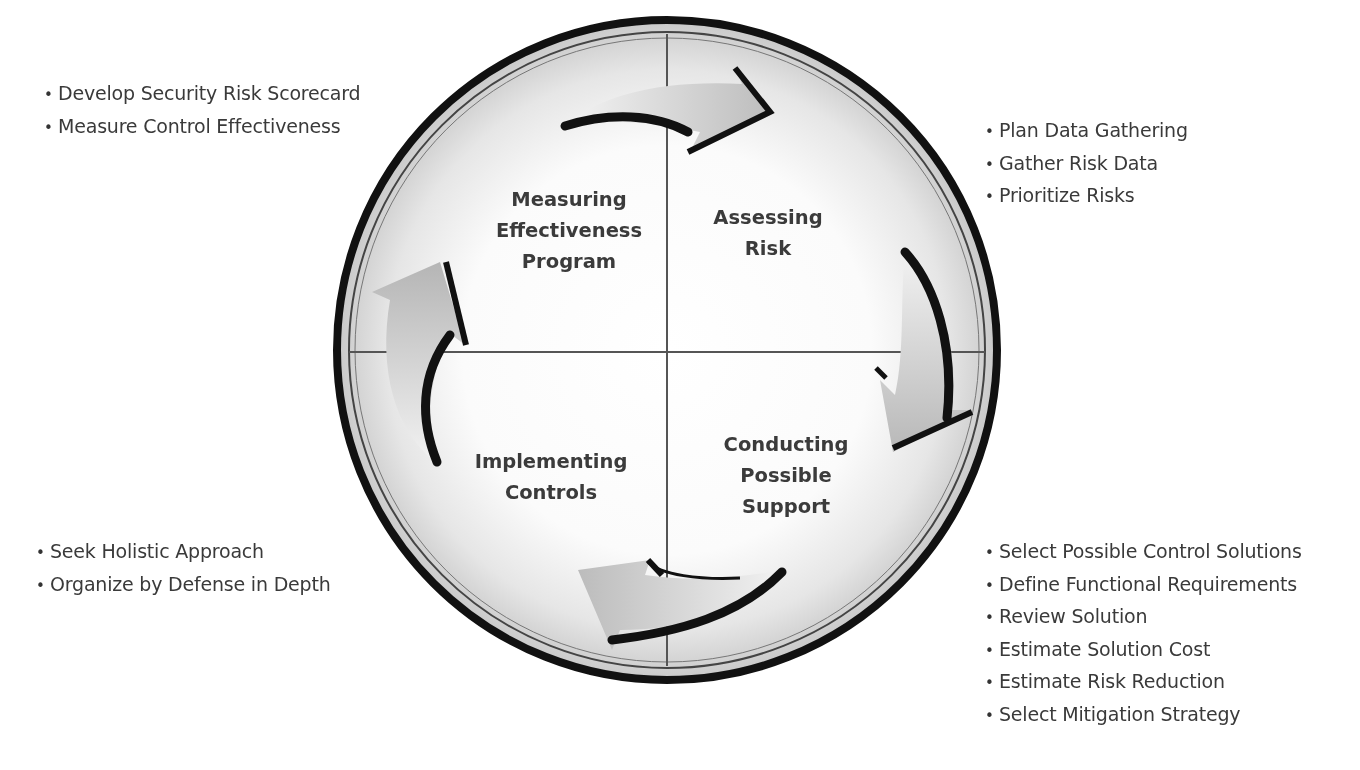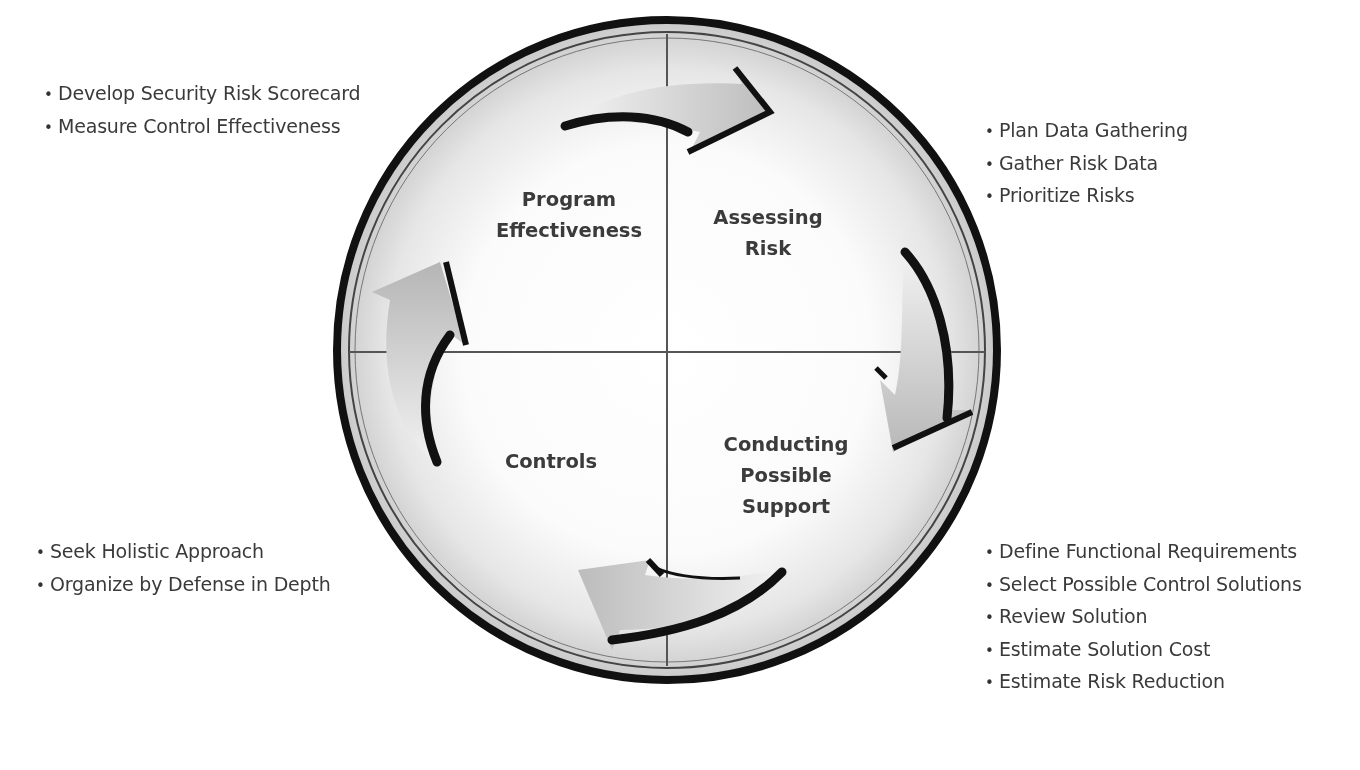--- a/index.html
+++ b/index.html
@@ -74,51 +74,54 @@
   </g>
 
   <g>
     <path d="M 435 462 C 395 430, 378 370, 390 300 L 372 292 L 440 262 L 465 345 L 448 332 C 430 380, 425 420, 435 462 Z" fill="url(#arrowGradLeft)"></path>
     <path d="M 437 462 C 420 420, 420 375, 450 335" fill="none" stroke="#111" stroke-width="9" stroke-linecap="round"></path>
     <path d="M 446 262 L 466 345" fill="none" stroke="#111" stroke-width="6"></path>
   </g>
 </svg>
 
 <div class="qlabel" style="left:569px; top:184px;">
+  <div>Measuring</div>
+  <div>Effectiveness</div>
   <div>Program</div>
-  <div>Effectiveness</div>
 </div>
 <div class="qlabel" style="left:768px; top:202px;">
   <div>Assessing</div>
   <div>Risk</div>
 </div>
 <div class="qlabel" style="left:786px; top:429px;">
   <div>Conducting</div>
   <div>Possible</div>
   <div>Support</div>
 </div>
 <div class="qlabel" style="left:551px; top:446px;">
+  <div>Implementing</div>
   <div>Controls</div>
 </div>
 
 <ul class="callout" style="left:44px; top:78px;">
   <li><span class="bullet">•</span><span>Develop Security Risk Scorecard</span></li>
   <li><span class="bullet">•</span><span>Measure Control Effectiveness</span></li>
 </ul>
 
 <ul class="callout" style="left:985px; top:78px;margin-top:37px;">
   <li><span class="bullet">•</span><span>Plan Data Gathering</span></li>
   <li><span class="bullet">•</span><span>Gather Risk Data</span></li>
   <li><span class="bullet">•</span><span>Prioritize Risks</span></li>
 </ul>
 
 <ul class="callout" style="left:985px; top:536px;">
+  <li><span class="bullet">•</span><span>Select Possible Control Solutions</span></li>
   <li><span class="bullet">•</span><span>Define Functional Requirements</span></li>
-  <li><span class="bullet">•</span><span>Select Possible Control Solutions</span></li>
   <li><span class="bullet">•</span><span>Review Solution</span></li>
   <li><span class="bullet">•</span><span>Estimate Solution Cost</span></li>
   <li><span class="bullet">•</span><span>Estimate Risk Reduction</span></li>
+  <li><span class="bullet">•</span><span>Select Mitigation Strategy</span></li>
 </ul>
 
 <ul class="callout" style="left:36px; top:536px;">
   <li><span class="bullet">•</span><span>Seek Holistic Approach</span></li>
   <li><span class="bullet">•</span><span>Organize by Defense in Depth</span></li>
 </ul>
 
 </body></html>

